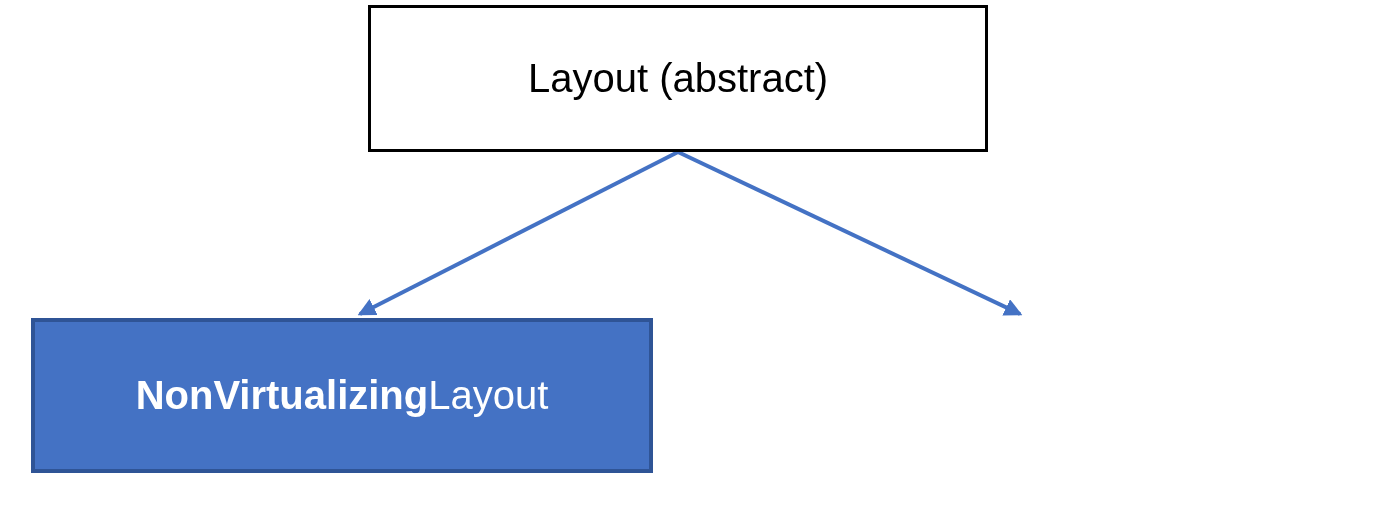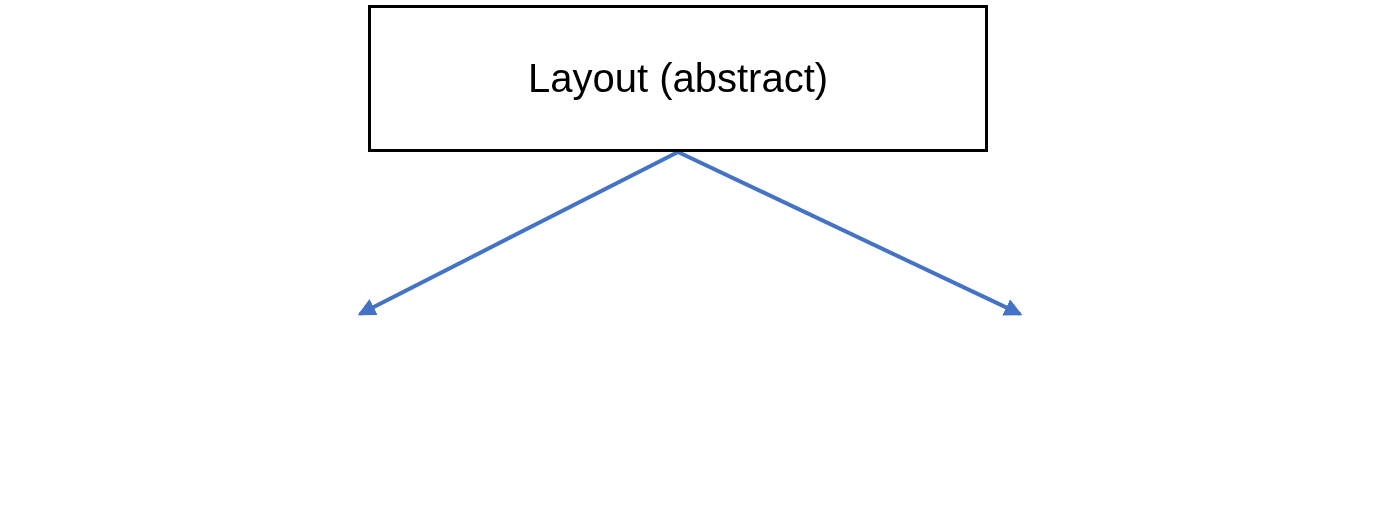--- a/index.html
+++ b/index.html
@@ -90,15 +90,18 @@
       </marker>
     </defs>
     <line class="edge" x1="678" y1="152" x2="360" y2="314" marker-end="url(#arrowhead)"></line>
     <line class="edge" x1="678" y1="152" x2="1020" y2="314" marker-end="url(#arrowhead)"></line>
   </svg>
 
   <div class="node title-node">
     <span>Layout (abstract)</span>
   </div>
 
+  <div class="node blue-node">
+    <span><span class="label-bold">NonVirtualizing</span><span class="label-regular">Layout</span></span>
+  </div>
 
 
 </div>
 
 </body></html>

